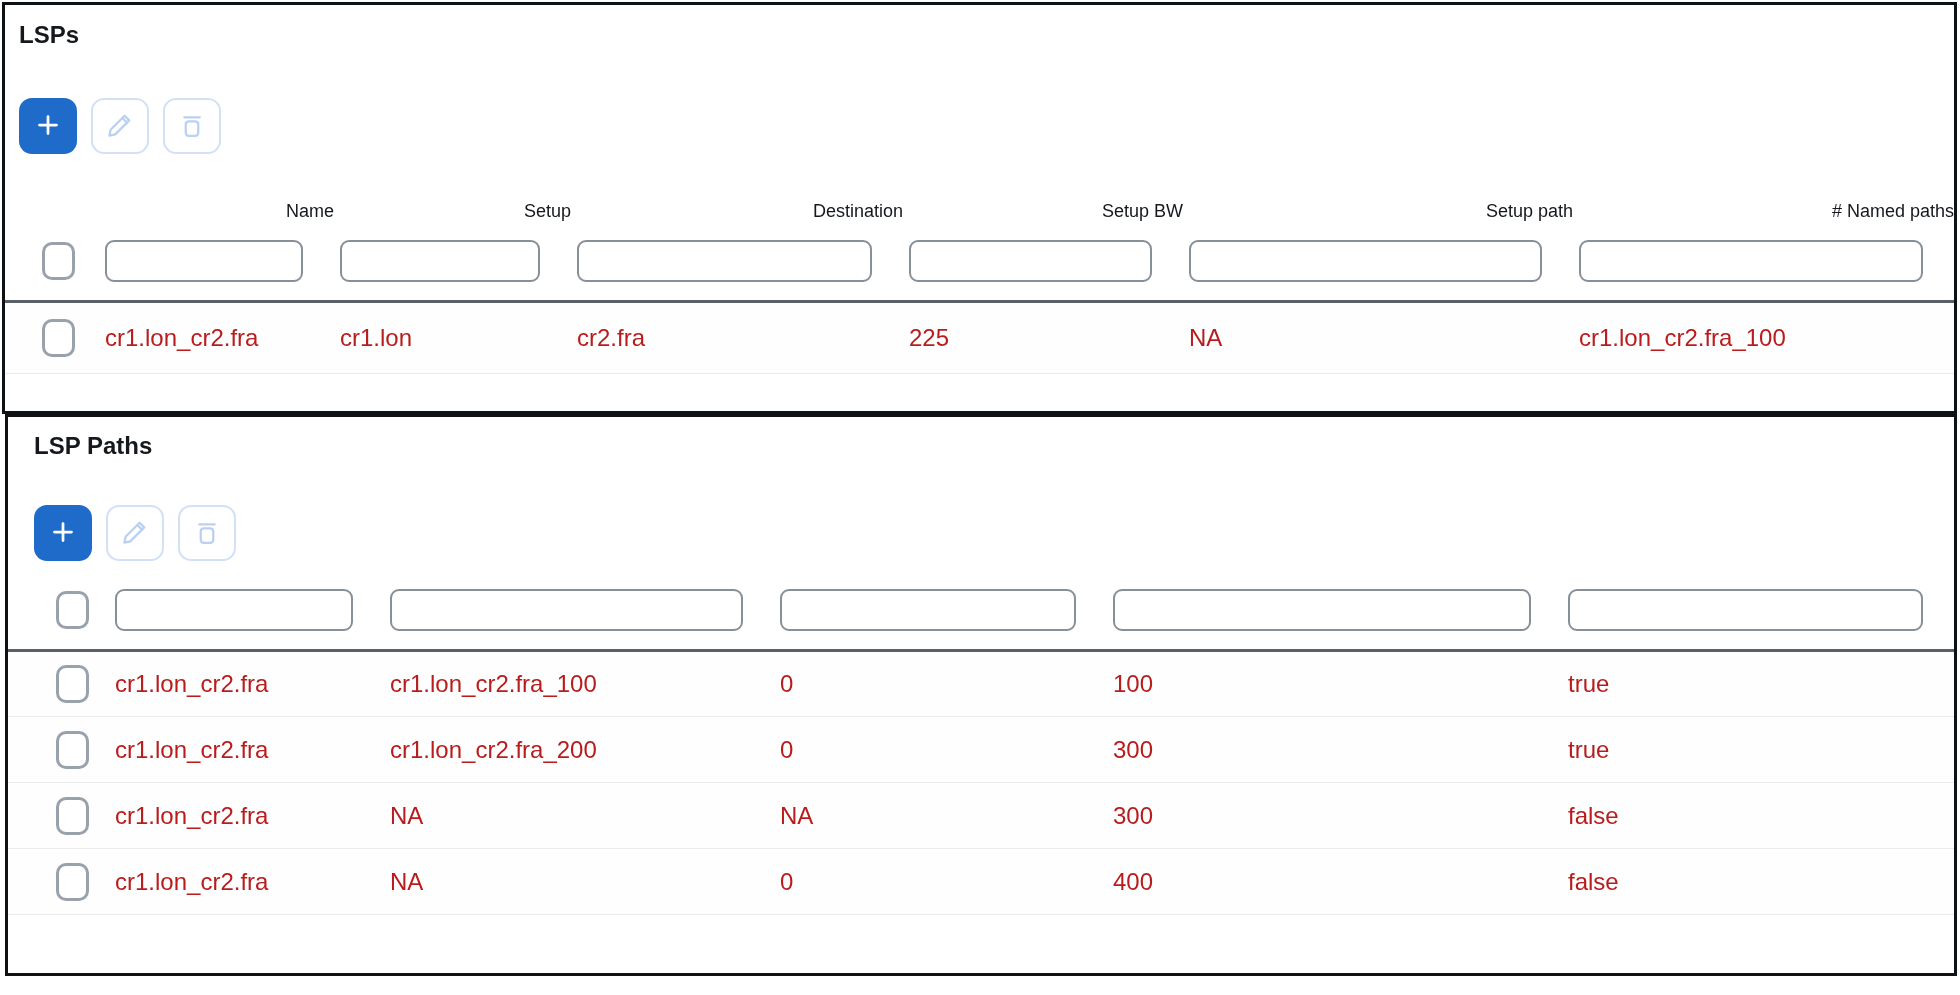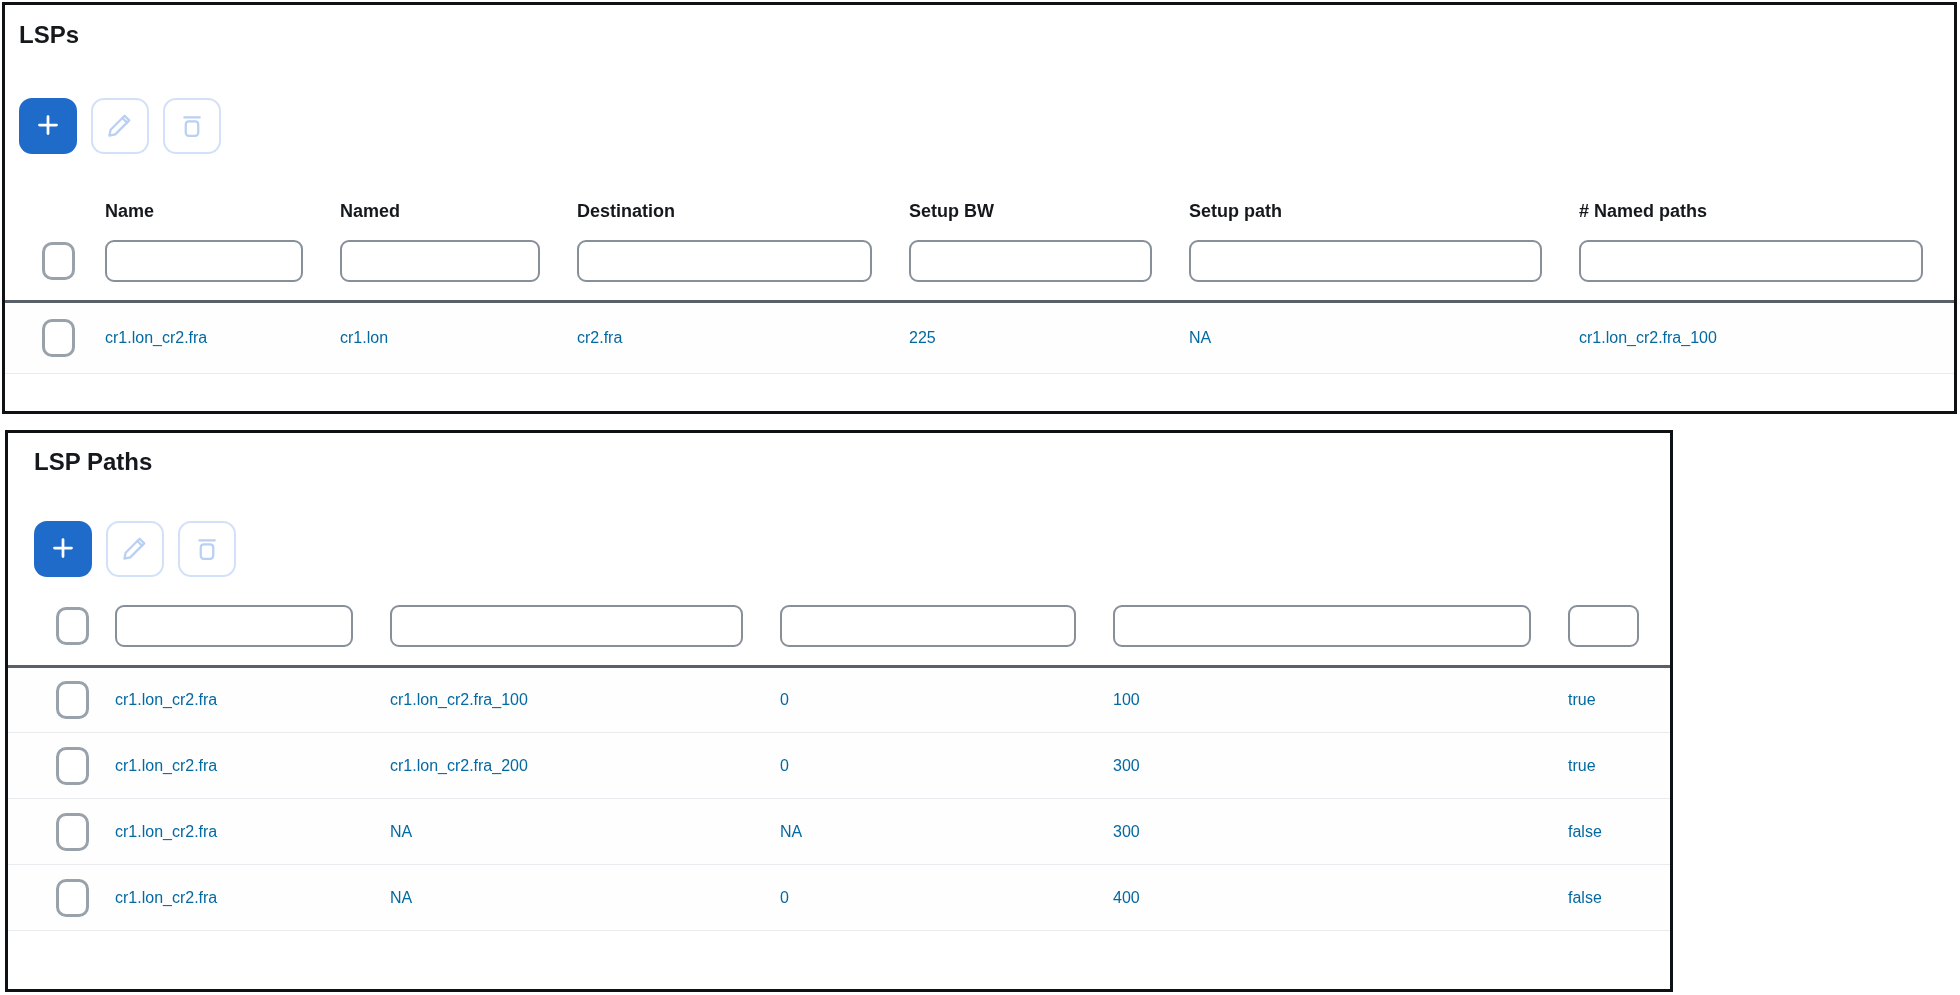--- a/index.html
+++ b/index.html
@@ -6,21 +6,21 @@
   body {
     width:1960px; height:995px; background:#ffffff; position:relative;
     font-family:"Liberation Sans", sans-serif; color:#24292e;
     -webkit-font-smoothing:antialiased;
   }
   .panel {
     position:absolute; background:#ffffff; box-sizing:border-box;
     border:3px solid #0f1215; overflow:hidden;
   }
   #panel-lsps { left:2px; top:2px; width:1955px; height:412px; }
-  #panel-lsp-paths { left:5px; top:430px; width:1668px; height:562px; }
+  #panel-lsp-paths { left:5px; top:414px; width:1952px; height:562px; }
 
   .panel-title {
     font-size:24px; font-weight:bold; color:#15181c; line-height:30px;
   }
   #panel-lsps .panel-title { margin:15px 0 0 14px; }
   #panel-lsp-paths .panel-title { margin:14px 0 0 26px; }
 
   .toolbar { display:flex; gap:14px; align-items:center; }
   #panel-lsps .toolbar { margin:48px 0 0 14px; }
   #panel-lsp-paths .toolbar { margin:44px 0 0 26px; }
@@ -33,21 +33,21 @@
   .tool-btn.primary { background:#1f6bc9; border:none; }
   .tool-btn.dimmed { border:2px solid #d3e1f8; }
 
   table.grid {
     border-collapse:collapse; table-layout:fixed; width:100%;
   }
   #panel-lsps table.grid { margin-top:22px; }
   #panel-lsp-paths table.grid { margin-top:18px; }
 
   table.grid th {
-    text-align:left; vertical-align:bottom; font-size:18px; font-weight:bold;
+    text-align:right; vertical-align:bottom; font-size:18px; font-weight:normal;
     color:#15181c; padding:0 0 8px 6px; height:54px; box-sizing:border-box;
   }
   table.grid td { padding-left:6px; box-sizing:border-box; }
   td.cb-cell, th.cb-cell { padding-left:0; }
 
   tr.filter-row td {
     padding-top:10px; padding-bottom:18px;
     border-bottom:3px solid #596067; vertical-align:middle;
   }
   .filter-input {
@@ -57,21 +57,21 @@
     padding:0 10px; outline:none;
   }
   .checkbox {
     width:33px; height:38px; box-sizing:border-box; background:#ffffff;
     border:3px solid #99a1ab; border-radius:10px; cursor:pointer;
   }
   #panel-lsps .checkbox { margin-left:31px; }
   #panel-lsp-paths .checkbox { margin-left:42px; }
 
   tr.data-row td {
-    font-size:16px; color:#0369a1; vertical-align:middle;
+    font-size:24px; color:#b91c1c; vertical-align:middle;
     border-bottom:1px solid #e9ebee; background:#fefefe;
   }
   #panel-lsps tr.data-row td { height:72px; }
   #panel-lsp-paths tr.data-row td { height:66px; }
 </style>
 </head>
 <body>
 
 <section class="panel" id="panel-lsps">
   <h2 class="panel-title">LSPs</h2>
@@ -109,21 +109,21 @@
         <col style="width:237px">
       <col style="width:332px">
         <col style="width:280px">
         <col style="width:390px">
         <col>
     </colgroup>
     <tbody>
         <tr>
       <th class="cb-cell"></th>
       <th>Name</th>
-      <th>Named</th>
+      <th>Setup</th>
       <th>Destination</th>
       <th>Setup BW</th>
       <th>Setup path</th>
       <th># Named paths</th>
     </tr>
     <tr class="filter-row">
       <td class="cb-cell">
             <div class="checkbox"></div>
           </td>
       <td>

